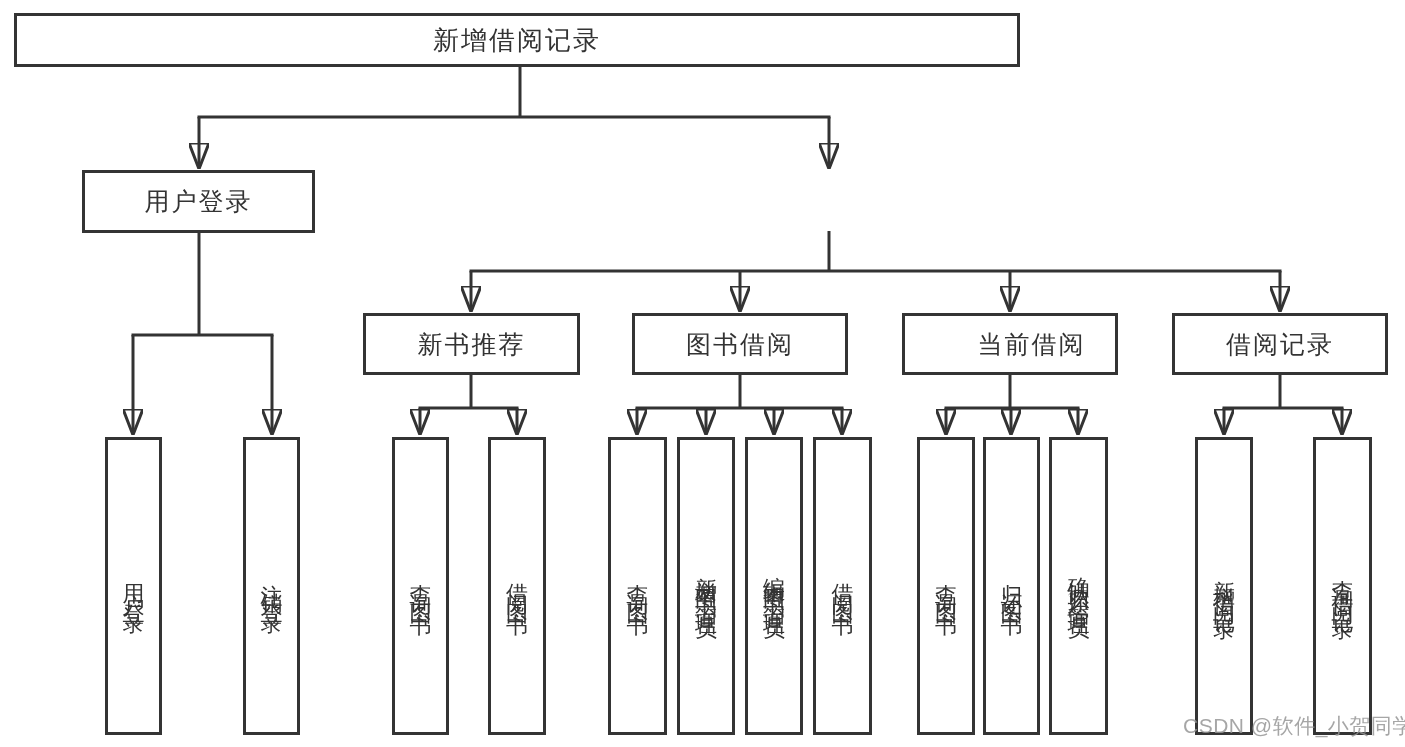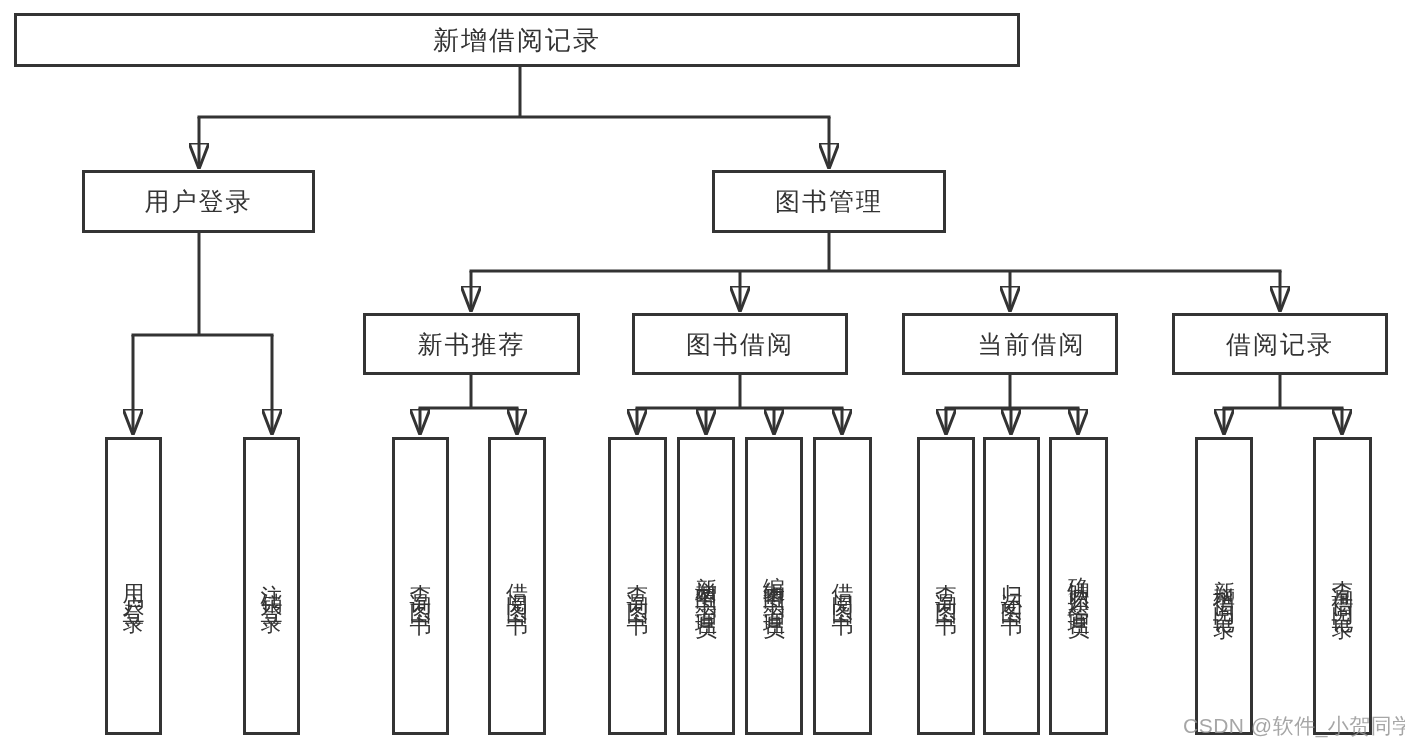--- a/index.html
+++ b/index.html
@@ -107,21 +107,20 @@
 
     <path d="M1280 373 V408"></path>
     <path d="M1222.5 408 H1343.5"></path>
     <path d="M1224 408 V434" marker-end="url(#arrowhead)"></path>
     <path d="M1342 408 V434" marker-end="url(#arrowhead)"></path>
   </svg>
 
   <div class="node root" style="left:14px; top:13px; width:1006px; height:54px;">新增借阅记录</div>
 
   <div class="node hnode" style="left:82px; top:170px; width:233px; height:63px;">用户登录</div>
-  <div class="node hnode" style="left:712px; top:170px; width:234px; height:63px;">图书管理</div>
 
   <div class="node hnode" style="left:363px; top:313px; width:217px; height:62px;">新书推荐</div>
   <div class="node hnode" style="left:632px; top:313px; width:216px; height:62px;">图书借阅</div>
   <div class="node hnode" style="left:902px; top:313px; width:216px; height:62px;padding-left:43px;">当前借阅</div>
   <div class="node hnode" style="left:1172px; top:313px; width:216px; height:62px;">借阅记录</div>
 
   <div class="node vnode v4" style="left:105px; width:57px;">
     <span>用户登录</span>
   </div>
   <div class="node vnode v4" style="left:243px; width:57px;">

